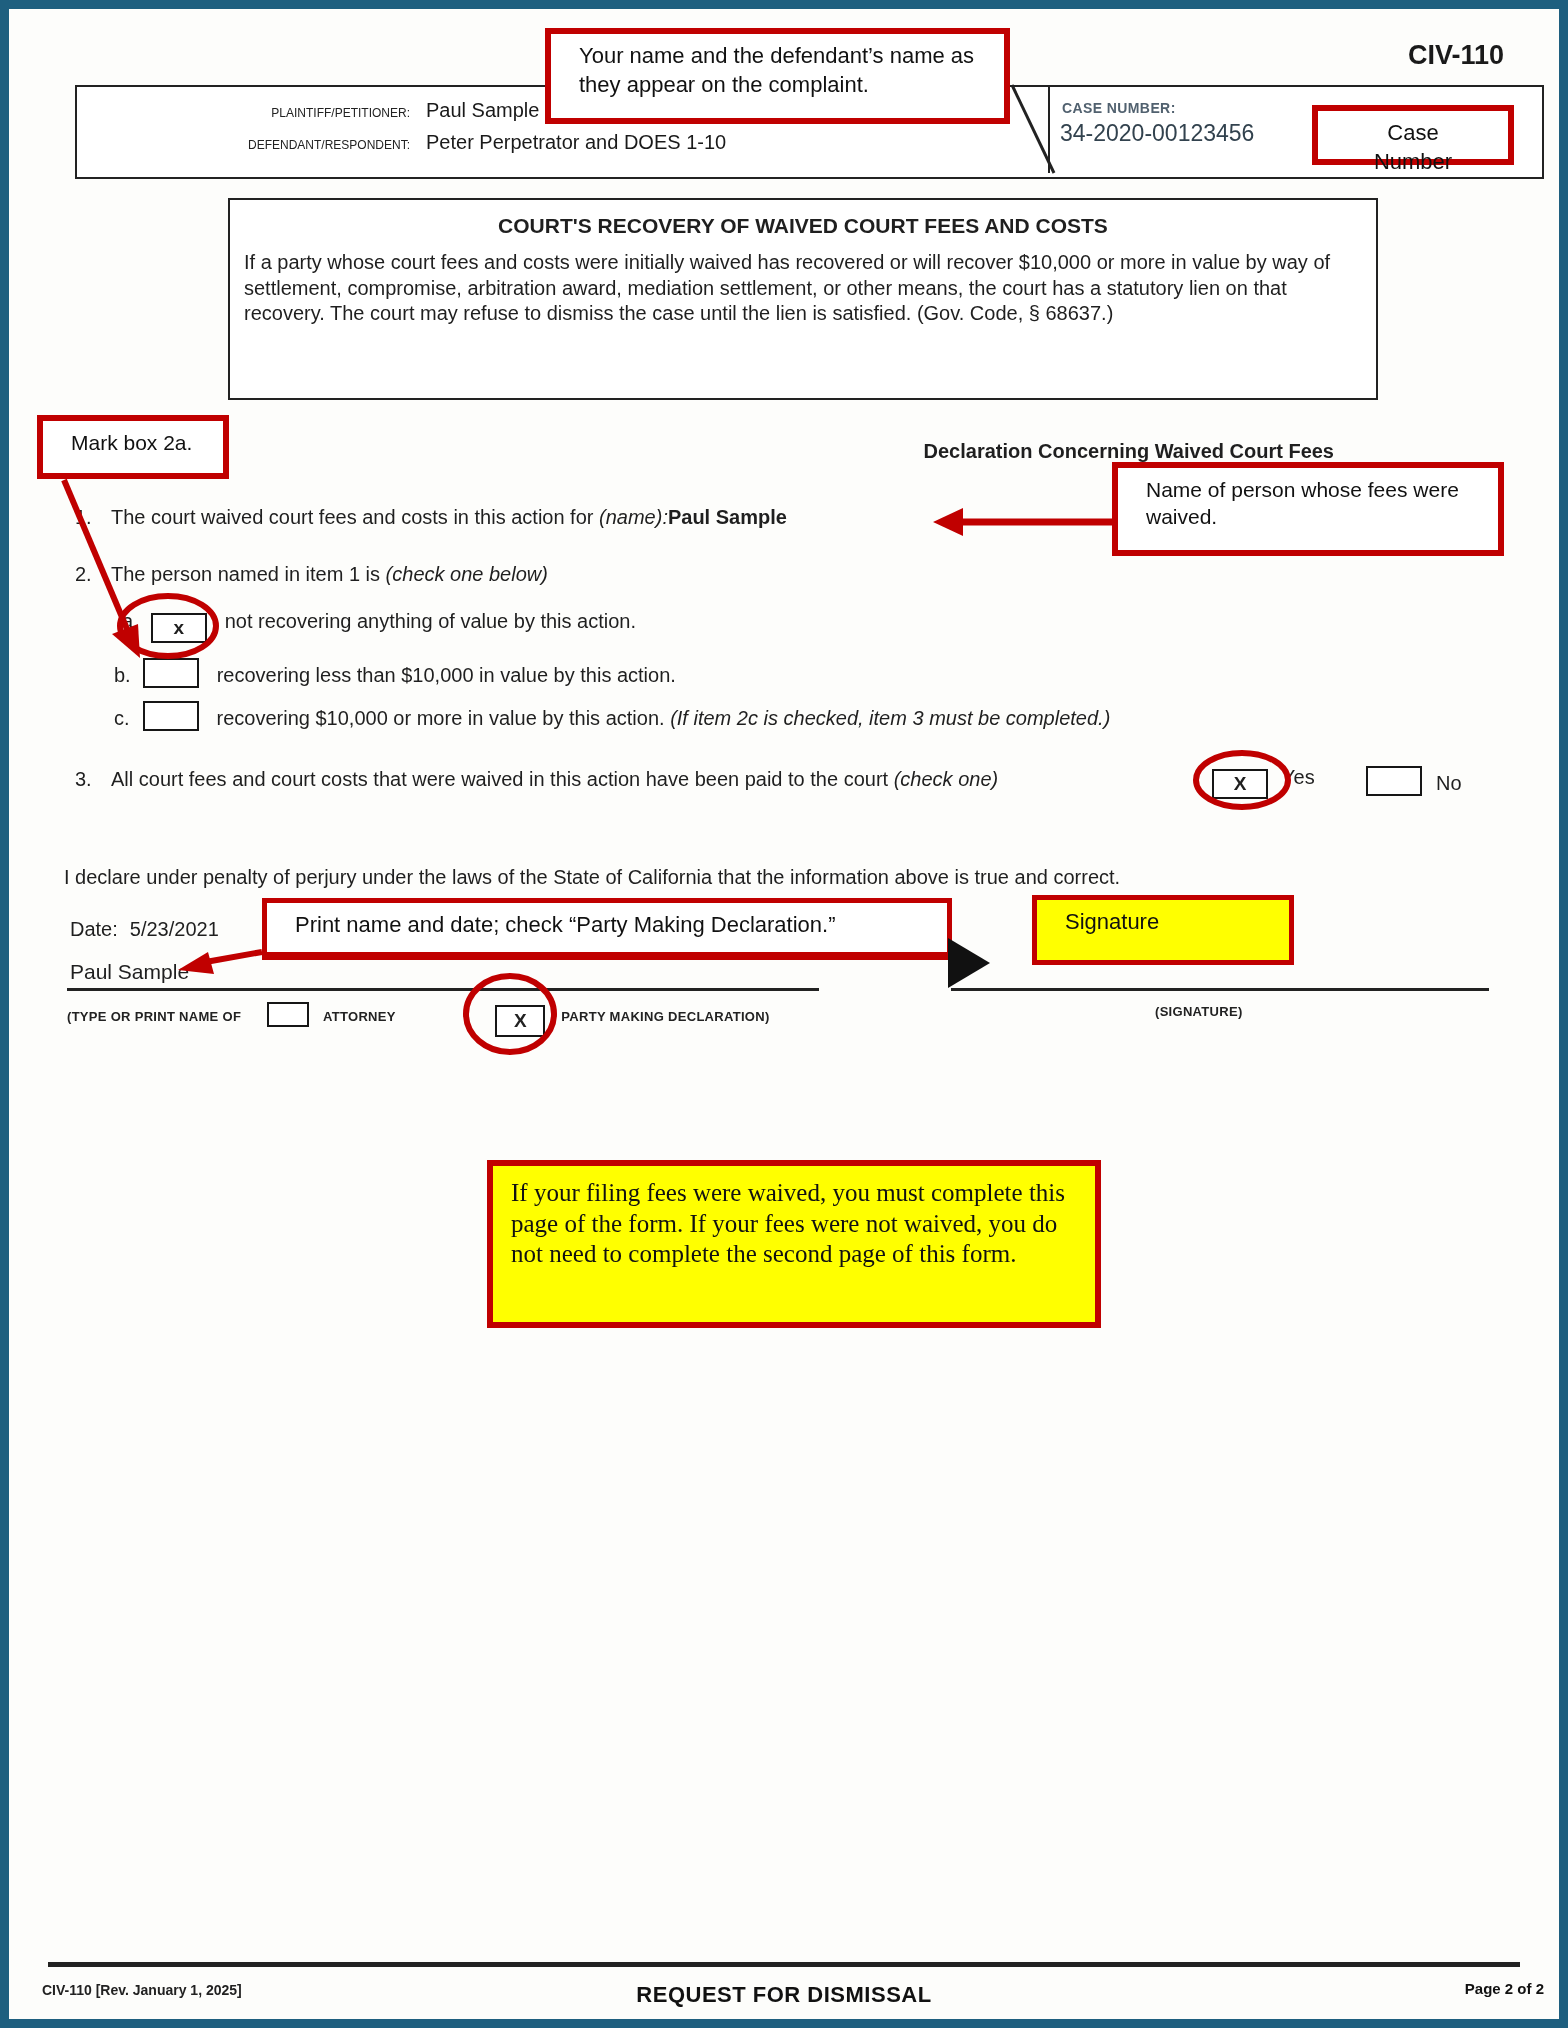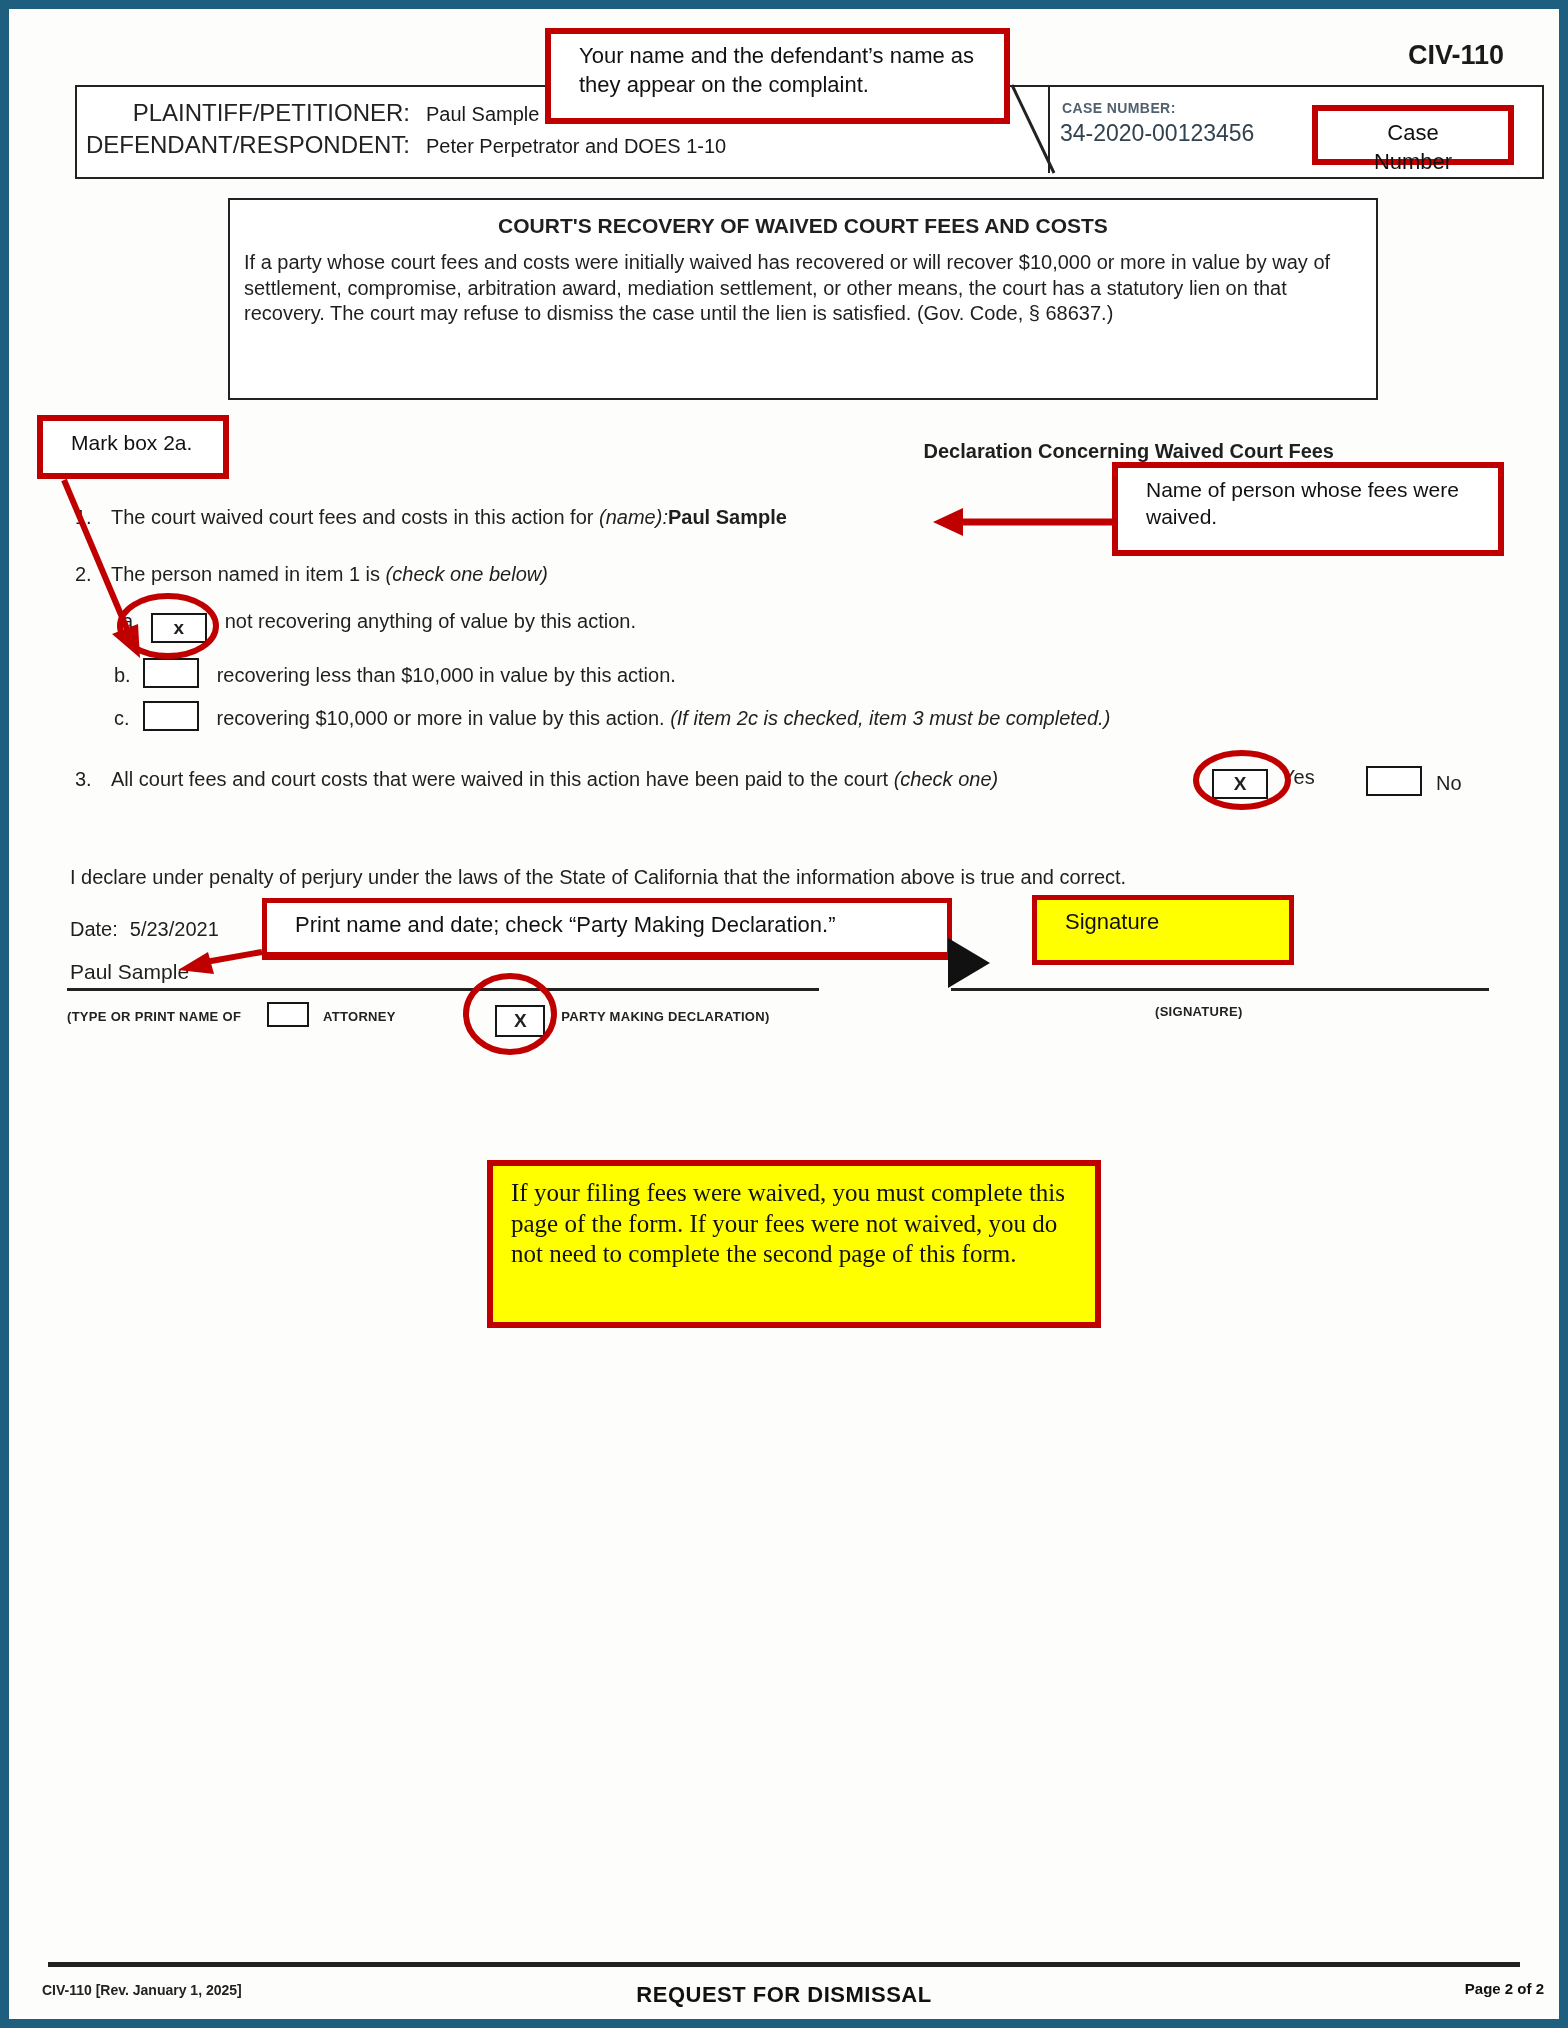--- a/index.html
+++ b/index.html
@@ -7,21 +7,21 @@
     position:relative;
     width:1568px;height:2028px;
     background:#fdfdfb;
     font-family:"Liberation Sans", sans-serif;
     color:#1f1f1f;
     overflow:hidden;
   }
   .frame{position:absolute;inset:0;border:9px solid #1e5f7f;pointer-events:none;z-index:50;}
   .abs{position:absolute;}
   .form-border{border:2px solid #222;background:#fff;}
-  .hdr-label{display:inline-block;width:330px;text-align:right;font-size:24px;color:#222;}
+  .hdr-label{display:inline-block;width:330px;text-align:right;font-size:12px;color:#222;}
   .hdr-value{font-size:20px;color:#1a1a1a;padding-left:16px;}
   .case-label{font-size:14px;font-weight:bold;color:#51616f;letter-spacing:.4px;}
   .case-value{font-size:23px;color:#32424e;margin-top:2px;}
   .civ{font-size:27px;font-weight:bold;color:#1a1a1a;}
   .callout{
     position:absolute;background:#fff;border:6px solid #c00000;
     font-size:22px;line-height:1.3;color:#111;padding:8px 28px;box-sizing:border-box;z-index:20;
   }
   .callout.yellow{background:#ffff00;}
   .bigyellow{
@@ -127,21 +127,21 @@
   <div class="line" style="left:1212px;top:766px;">
     <span class="cb">X</span><span class="gap" style="width:14px;"></span><span>Yes</span>
   </div>
   <div class="line" style="left:1366px;top:766px;">
     <span class="cb"></span><span class="gap" style="width:14px;"></span><span>No</span>
   </div>
   <svg class="anno" style="left:1192px;top:750px;" width="104" height="62">
     <ellipse cx="50" cy="30" rx="46" ry="27" fill="none" stroke="#c00000" stroke-width="6"></ellipse>
   </svg>
 
-  <div class="line" style="left:70px;top:866px;">I declare under penalty of perjury under the laws of the State of California that the information above is true and correct.</div>
+  <div class="line" style="left:64px;top:866px;">I declare under penalty of perjury under the laws of the State of California that the information above is true and correct.</div>
 
   <div class="line" style="left:70px;top:918px;">
     <span>Date:</span><span class="gap" style="width:12px;"></span><span>5/23/2021</span>
   </div>
 
   <div class="callout" style="left:262px;top:898px;width:690px;height:62px;border-width:5px;">Print name and date; check “Party Making Declaration.”</div>
 
   <svg class="anno" style="left:170px;top:930px;" width="830" height="70">
     <line x1="92" y1="26" x2="780" y2="26" stroke="#c00000" stroke-width="8"></line>
     <line x1="92" y1="22" x2="30" y2="33" stroke="#c00000" stroke-width="6"></line>

